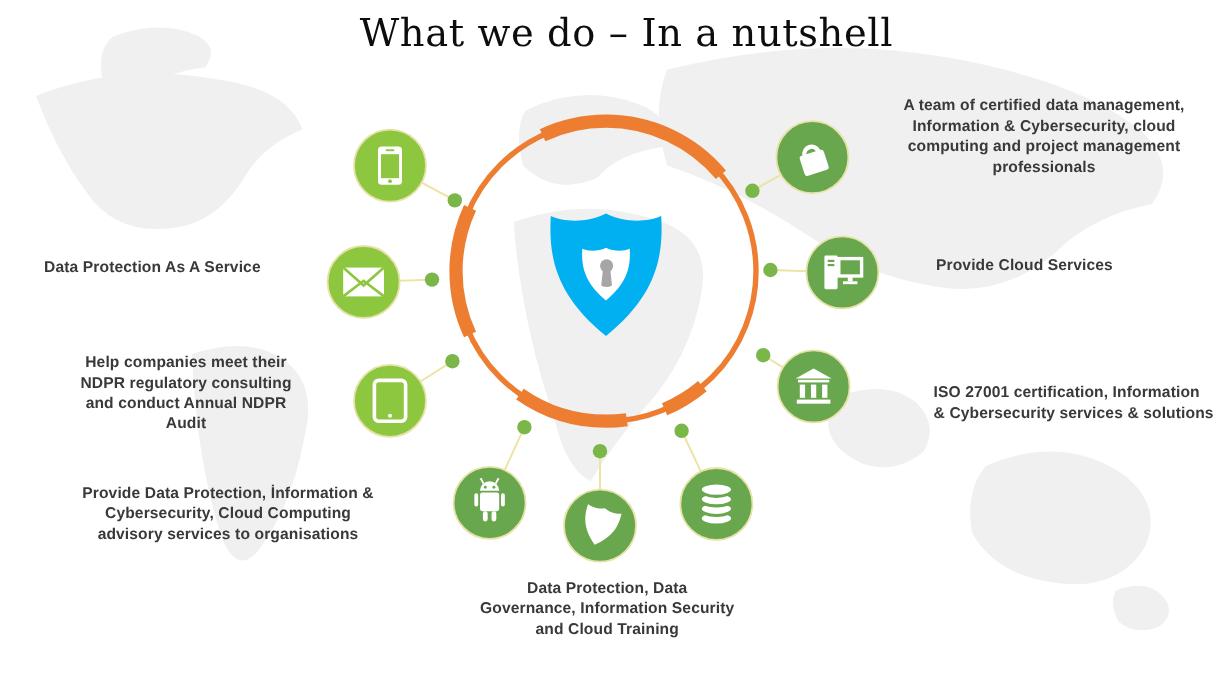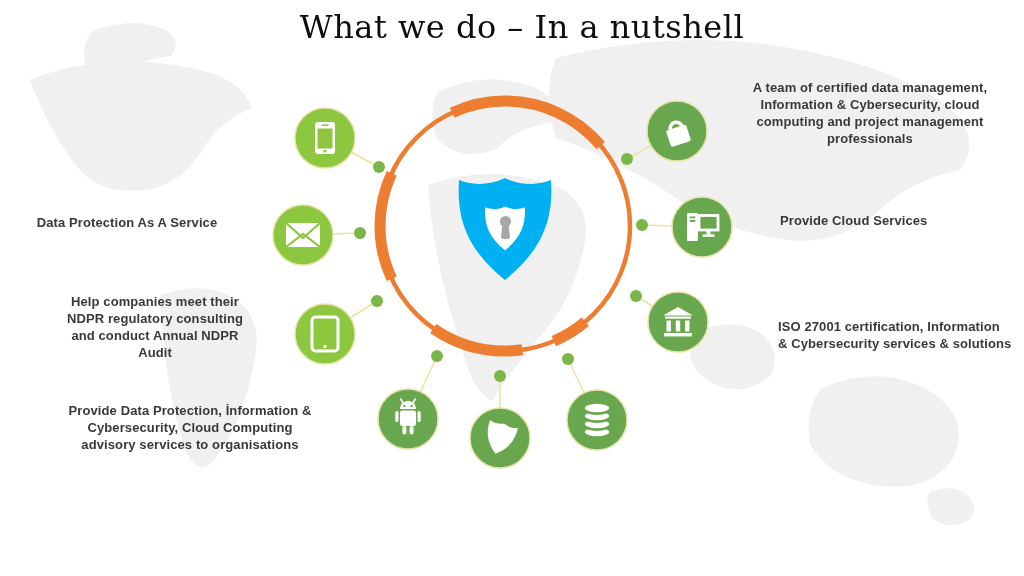--- a/index.html
+++ b/index.html
@@ -177,20 +177,23 @@
   <div class="slide-title">What we do – In a nutshell</div>
 
   <div class="note" style="left:8px;   top:214px; width:238px;">Data Protection As A Service</div>
   <div class="note" style="left:35px;  top:293px; width:240px;">Help companies meet their
 NDPR regulatory consulting
 and conduct Annual NDPR
 Audit</div>
   <div class="note" style="left:20px;  top:402px; width:340px;">Provide Data Protection, İnformation &amp;
 Cybersecurity, Cloud Computing
 advisory services to organisations</div>
+  <div class="note" style="left:372px; top:481px; width:268px;">Data Protection, Data
+Governance, Information Security
+and Cloud Training</div>
   <div class="note left" style="left:734px; top:318px; width:286px;margin-left:44px;">ISO 27001 certification, Information
 &amp; Cybersecurity services &amp; solutions</div>
   <div class="note left" style="left:780px; top:212px; width:200px;">Provide Cloud Services</div>
   <div class="note" style="left:720px; top:79px;  width:300px;">A team of certified data management,
 Information &amp; Cybersecurity, cloud
 computing and project management
 professionals</div>
 
 </div>
 

